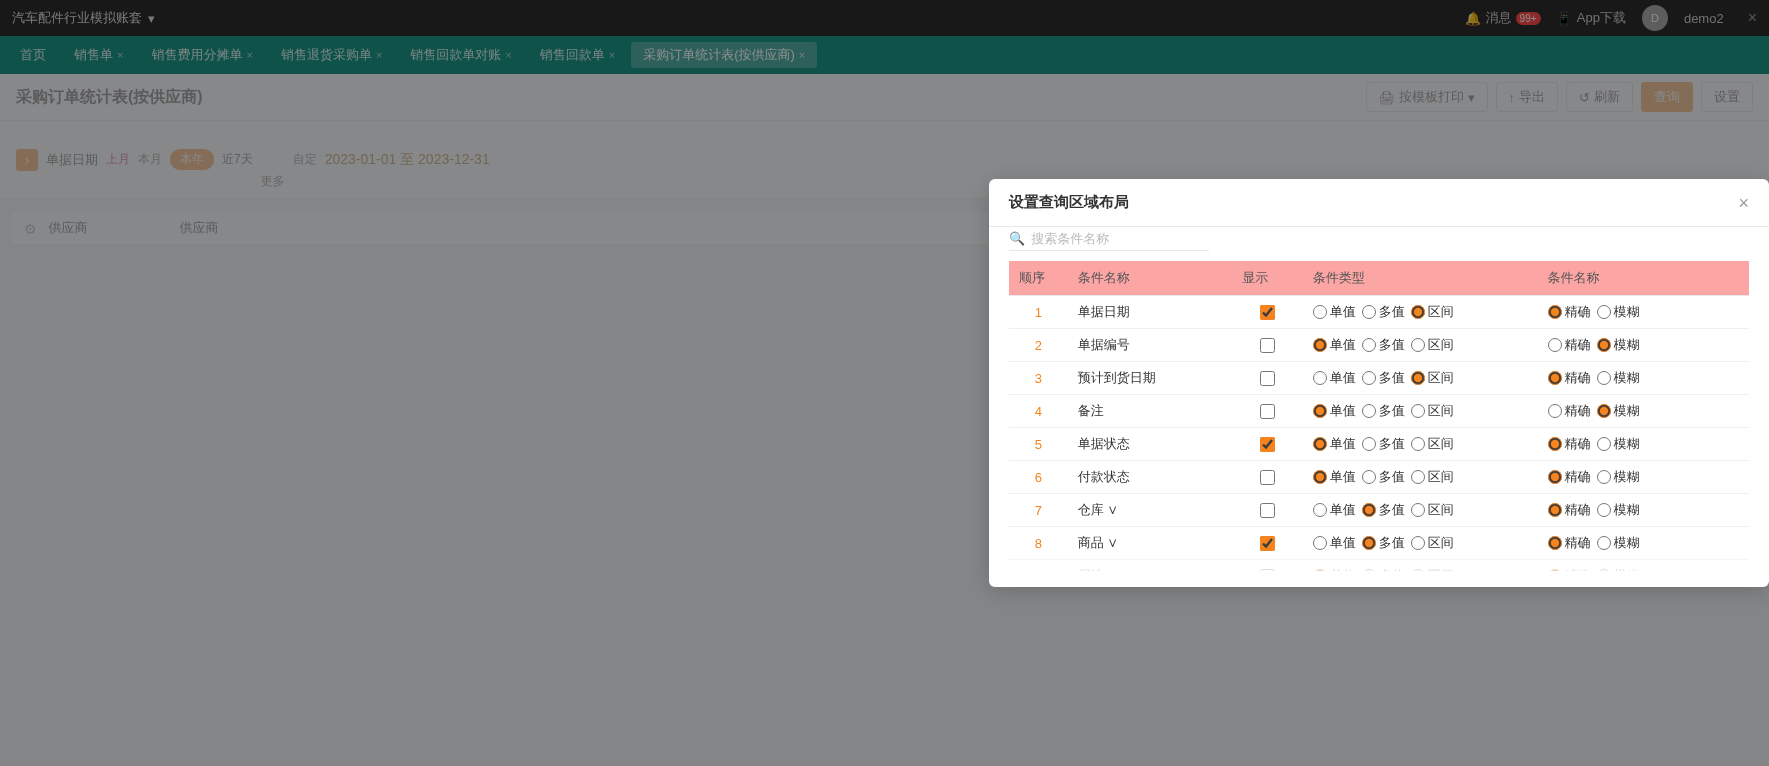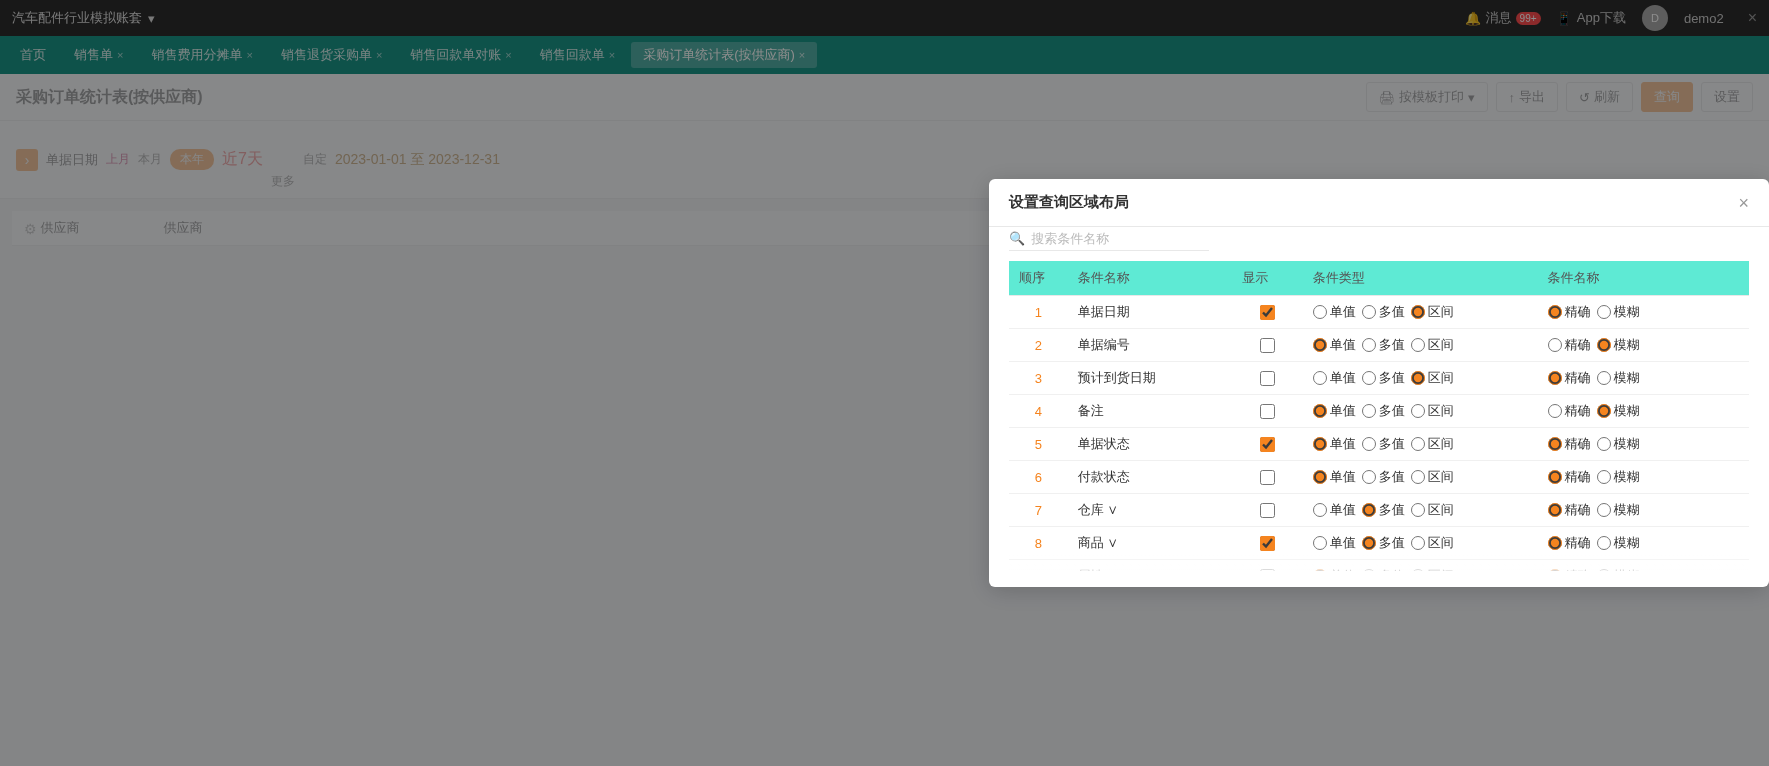--- a/index.html
+++ b/index.html
@@ -72,21 +72,21 @@
     .filter-date { font-size: 14px; color: #a16207; }
 
     
     .main-content { background: #f0f2f5; padding: 12px; min-height: 400px; position: relative; }
     .table-header-row {
       background: #fff;
       display: flex;
       align-items: flex-end;
       padding: 8px 12px;
       border-bottom: 1px solid #e8e8e8;
-      gap: 4px;
+      gap: 12px;
     }
     .gear-icon { color: #999; font-size: 14px; cursor: pointer; }
 
     
     .modal-overlay {
       position: fixed;
       top: 0; left: 0; right: 0; bottom: 0;
       background: rgba(0,0,0,0.45);
       display: flex;
       align-items: center;
@@ -133,21 +133,21 @@
       padding: 4px 0;
       margin-bottom: 10px;
       width: 200px;
     }
     .search-icon { color: #999; margin-right: 6px; font-size: 13px; }
     .search-input { border: none; outline: none; font-size: 13px; color: #333; flex: 1; background: transparent; }
     .search-input::placeholder { color: #bbb; }
 
     
     .modal-table { width: 100%; border-collapse: collapse; }
-    .modal-table thead tr { background: #5eead4; }
+    .modal-table thead tr { background: #fca5a5; }
     .modal-table th { padding: 8px 10px; text-align: left; font-size: 13px; color: #555; font-weight: 500; border-bottom: 1px solid #e8e8e8; }
     .modal-table td { padding: 7px 10px; font-size: 13px; color: #333; border-bottom: 1px solid #f0f0f0; vertical-align: middle; }
     .order-num { color: #f5841f; font-weight: 500; text-align: center; }
     .col-order { width: 50px; text-align: center; }
     .col-name { width: 140px; }
     .col-display { width: 60px; text-align: center; }
     .col-type { width: 200px; }
     .col-match { width: 180px; }
 
     
@@ -263,21 +263,21 @@
       </button>
     </div>
   </div>
 
   <div class="filter-bar">
     <button class="filter-toggle">›</button>
     <span class="filter-label">单据日期</span>
     <span style="font-size:12px; color:#be185d; cursor:pointer;">上月</span>
     <span style="font-size:12px; color:#666; cursor:pointer;">本月</span>
     <span class="date-pill">本年</span>
-    <span style="font-size:16px; color:#ef4444; cursor:pointer;">近7天</span>
+    <span style="font-size:12px; color:#404040; cursor:pointer;">近7天</span>
     <span style="font-size:12px; color:#666; cursor:pointer;margin-top:44px;">更多</span>
     <span style="font-size:12px; color:#666; cursor:pointer;">自定</span>
     <span class="filter-date">2023-01-01 至 2023-12-31</span>
   </div>
 
   <div class="main-content">
     <div style="background:#fff; border-radius:4px;">
       <div class="table-header-row">
         <span class="gear-icon">⚙</span>
         <span style="font-size:13px; color:#333;">供应商</span>

